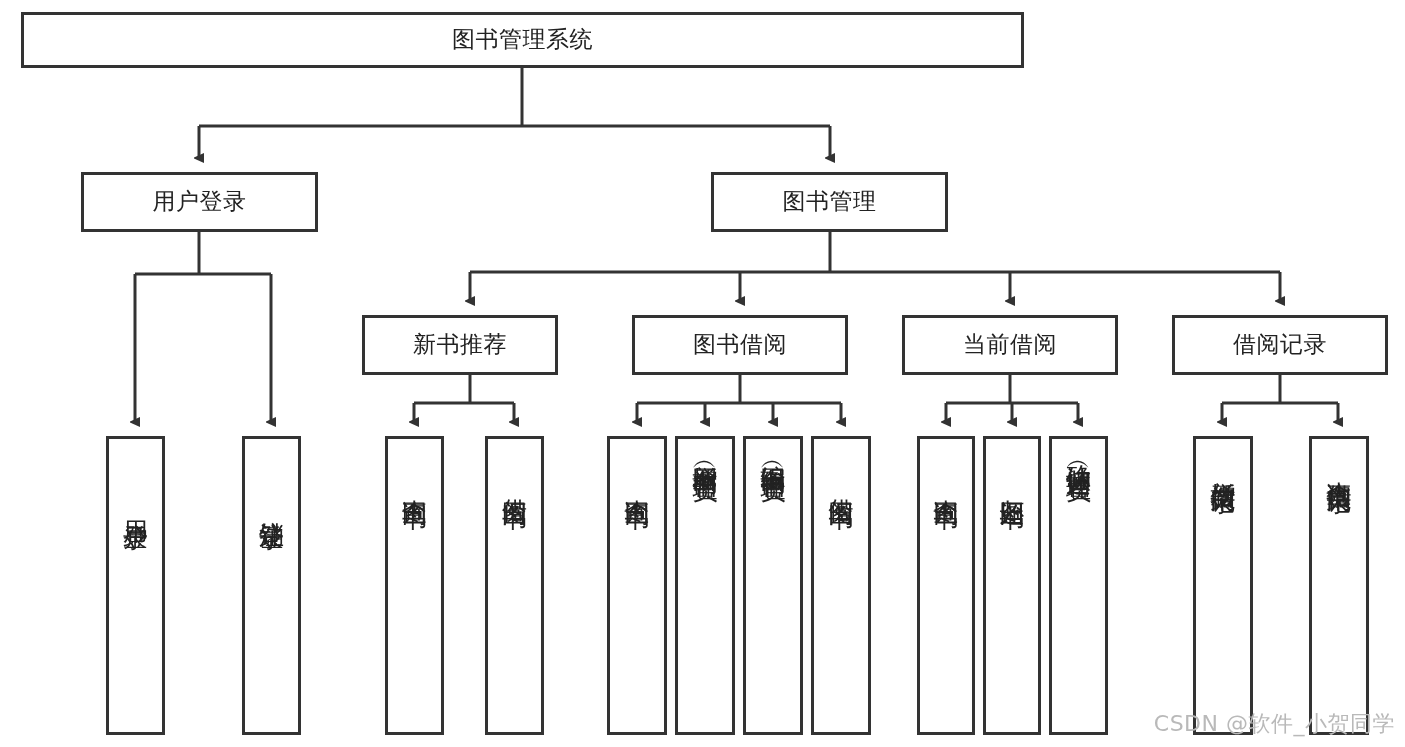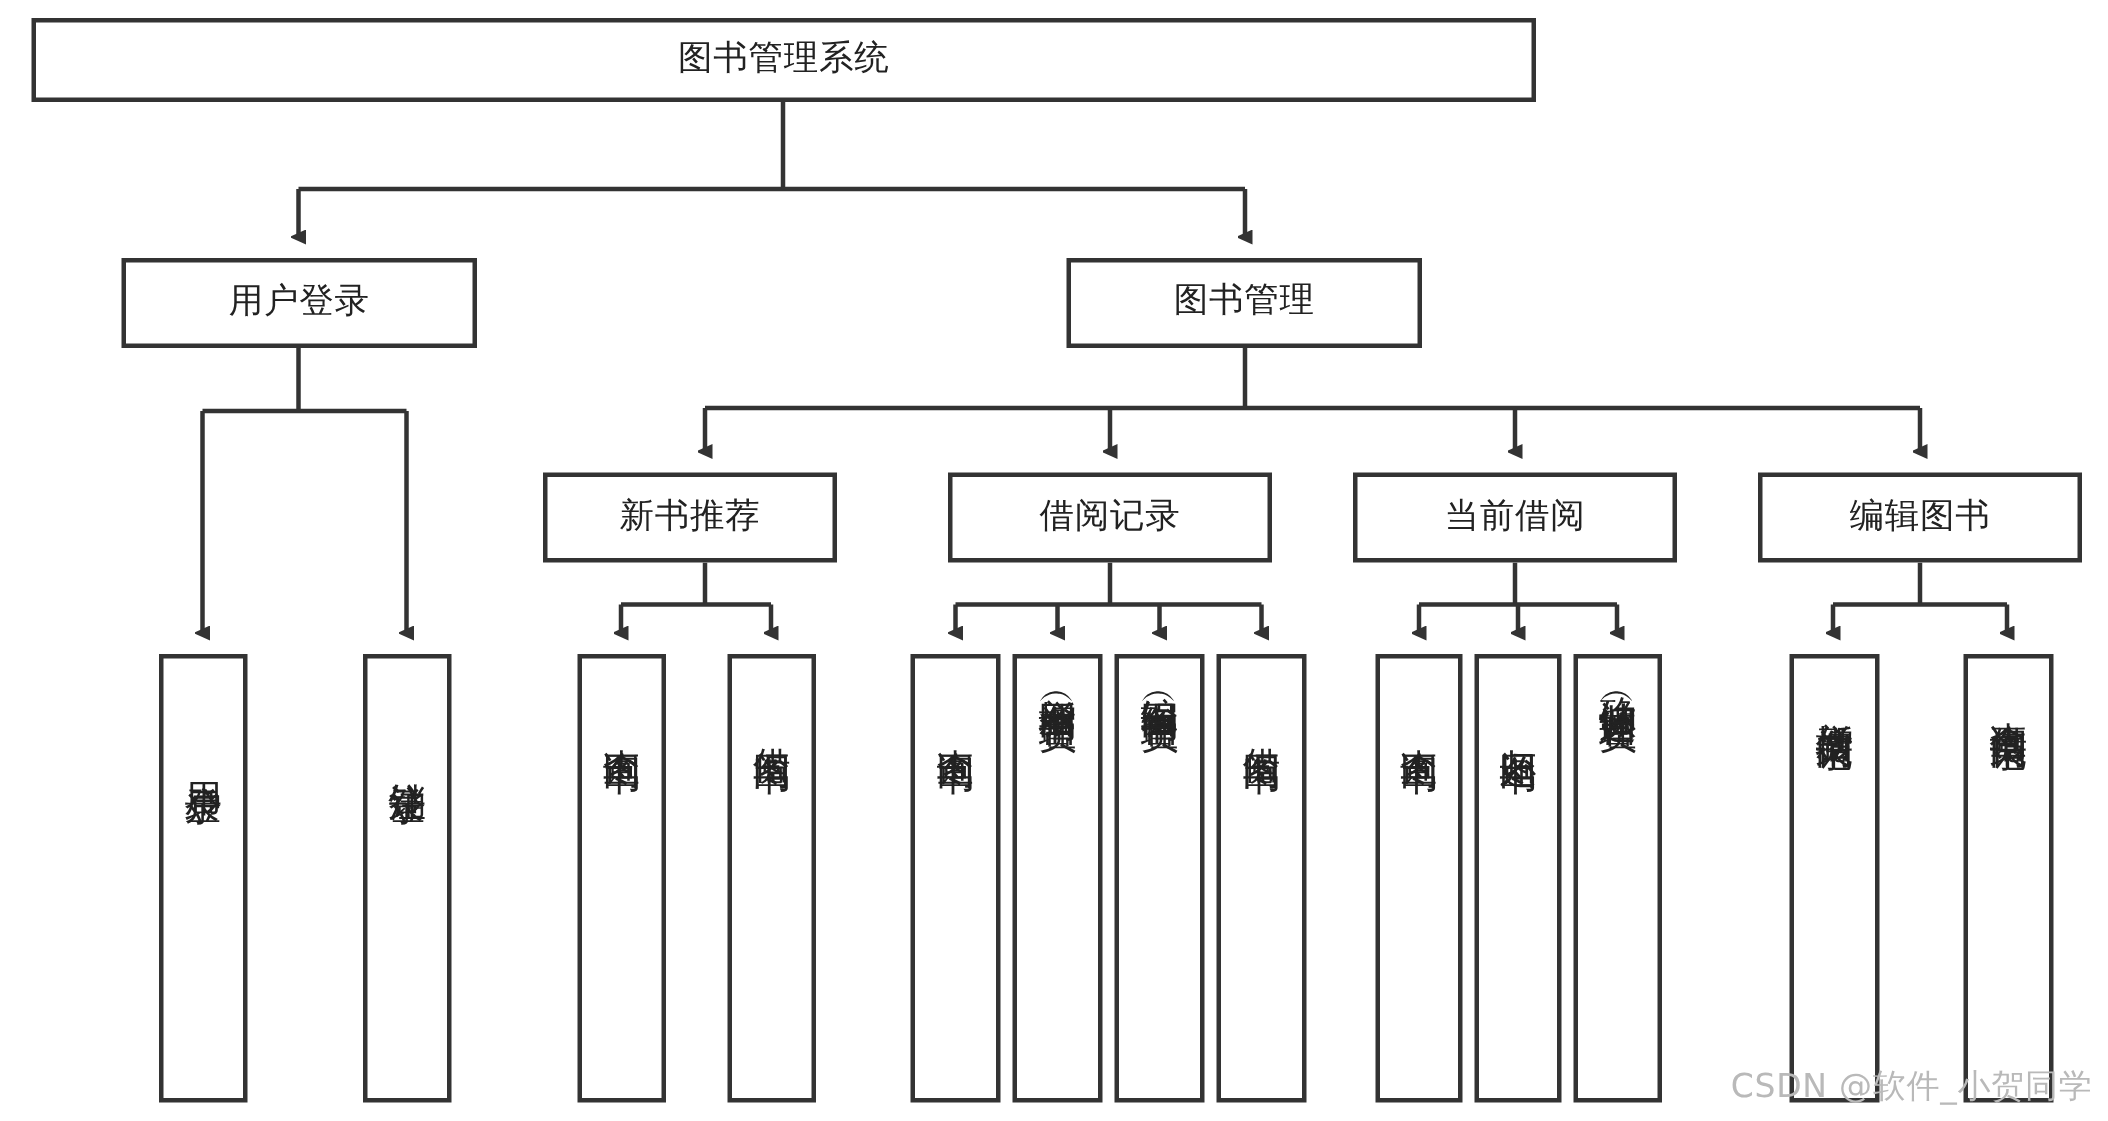--- a/index.html
+++ b/index.html
@@ -136,35 +136,35 @@
     </g>
   </svg>
 
   <div class="node horizontal" style="left:21px; top:12px; width:1003px; height:56px;">
     <span class="label">图书管理系统</span>
   </div>
 
   <div class="node horizontal" style="left:81px; top:172px; width:237px; height:60px;">
     <span class="label">用户登录</span>
   </div>
-  <div class="node horizontal" style="left:711px; top:172px; width:237px; height:60px;font-family:Liberation Mono, monospace;">
+  <div class="node horizontal" style="left:711px; top:172px; width:237px; height:60px;">
     <span class="label">图书管理</span>
   </div>
 
   <div class="node horizontal" style="left:362px; top:315px; width:196px; height:60px;">
     <span class="label">新书推荐</span>
   </div>
   <div class="node horizontal" style="left:632px; top:315px; width:216px; height:60px;">
-    <span class="label">借阅记录</span>
+    <span class="label">图书借阅</span>
   </div>
   <div class="node horizontal" style="left:902px; top:315px; width:216px; height:60px;">
     <span class="label">当前借阅</span>
   </div>
   <div class="node horizontal" style="left:1172px; top:315px; width:216px; height:60px;">
-    <span class="label">编辑图书</span>
+    <span class="label">借阅记录</span>
   </div>
 
   <div class="node vertical mid" style="left:106px; top:436px; width:59px; height:299px;">
     <span class="label">用户登录</span>
   </div>
   <div class="node vertical mid" style="left:242px; top:436px; width:59px; height:299px;">
     <span class="label">注销登录</span>
   </div>
 
   <div class="node vertical mid2" style="left:385px; top:436px; width:59px; height:299px;">

